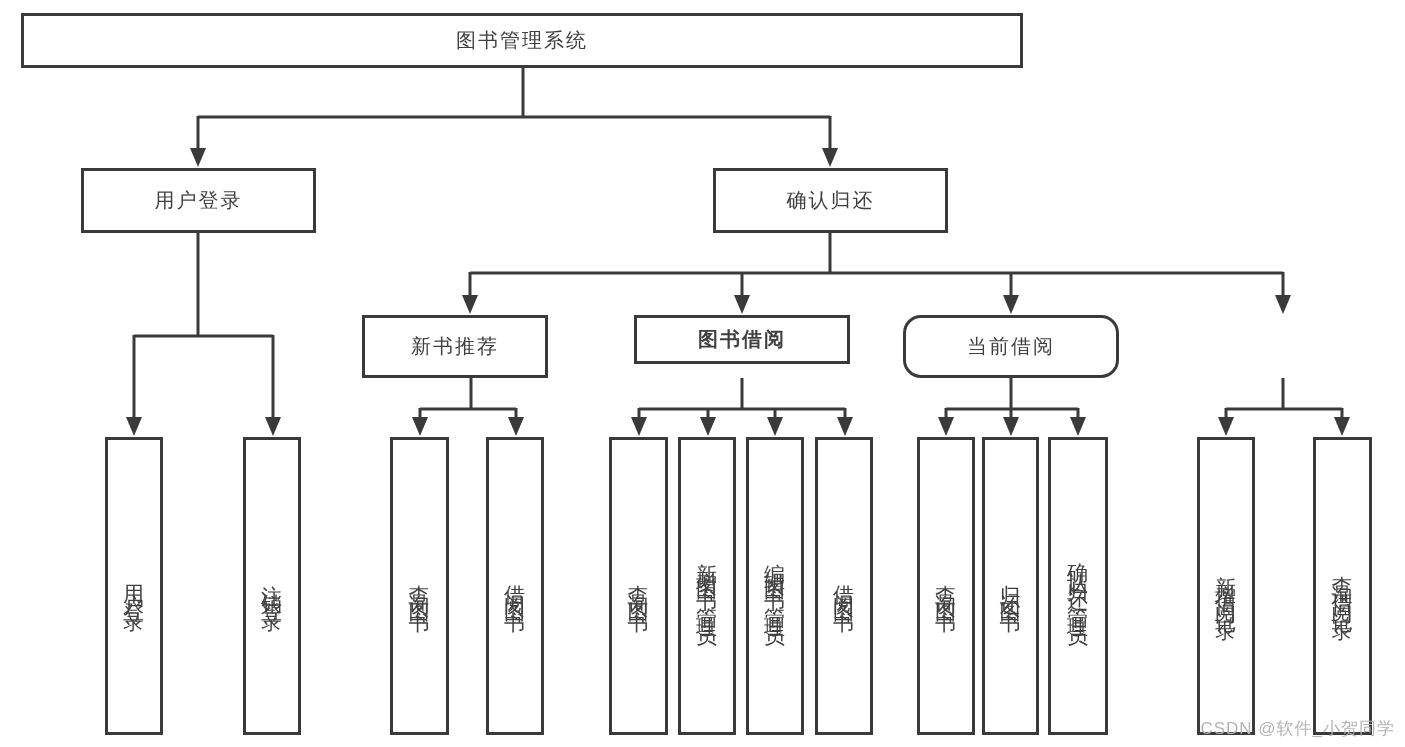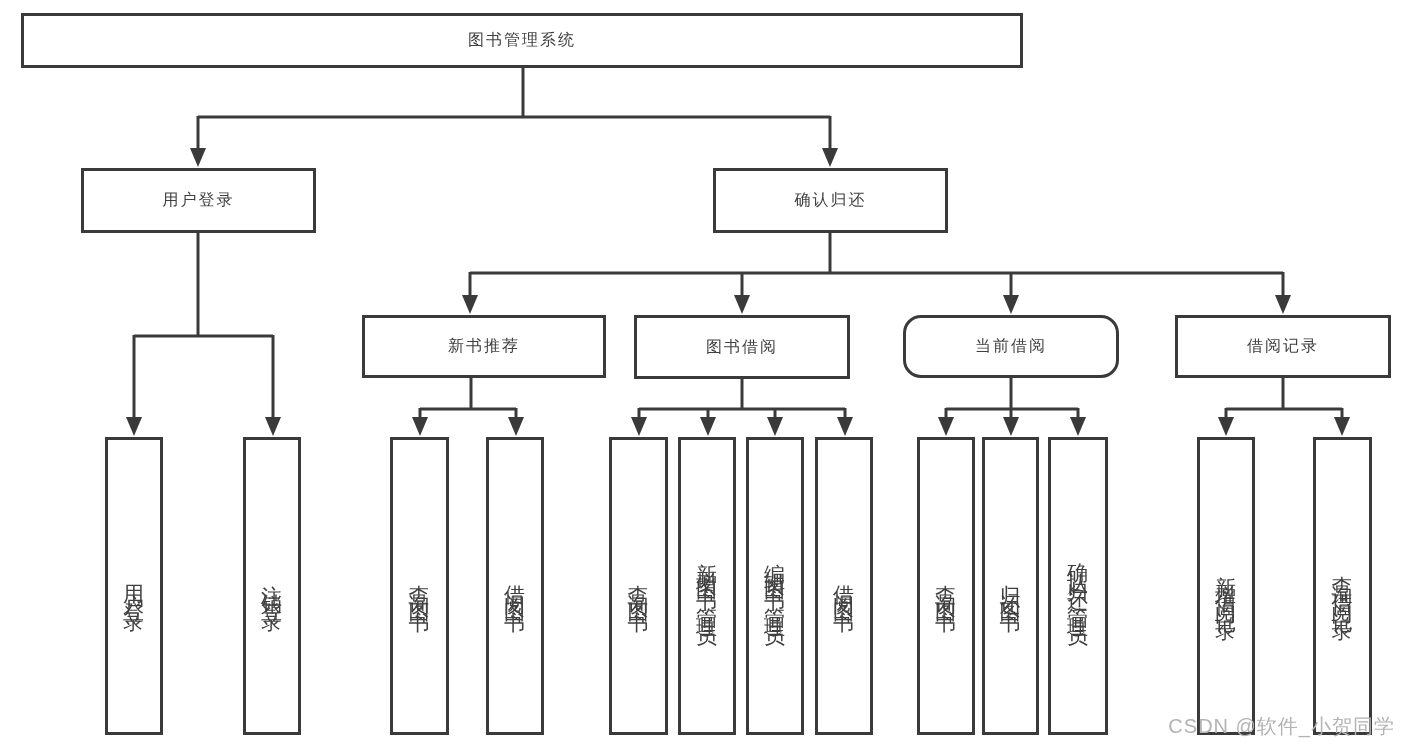--- a/index.html
+++ b/index.html
@@ -28,42 +28,42 @@
   }
   .box{
     position:absolute;
     box-sizing:border-box;
     border:3px solid var(--line);
     background:var(--background);
     display:flex;
     align-items:center;
     justify-content:center;
     color:var(--text);
-    font-size:16px;
+    font-size:20px;
     letter-spacing:2px;
     white-space:nowrap;
   }
   .vbox{
     font-size:21px;
   }
   .vbox .vtext{
     writing-mode:vertical-rl;
     text-orientation:mixed;
     letter-spacing:9px;
     line-height:1;
     white-space:nowrap;
   }
   
   .n-root{left:21px;top:13px;width:1002px;height:55px;}
   
   .n-user-login{left:81px;top:168px;width:235px;height:65px;}
   .n-book-mgmt{left:713px;top:168px;width:235px;height:65px;}
   
-  .n-new-book{left:362px;top:315px;width:244px;height:63px;}
-  .n-borrowing{left:634px;top:315px;width:216px;height:64px;}
+  .n-new-book{left:362px;top:315px;width:186px;height:63px;}
+  .n-borrowing{left:634px;top:315px;width:216px;height:49px;font-weight:bold;}
   .n-current{left:903px;top:315px;width:216px;height:63px;border-radius:18px;}
   .n-records{left:1175px;top:315px;width:216px;height:63px;}
   
   .leaf{top:437px;height:298px;}
   .l-user-login{left:105px;width:58px;}
   .l-logout{left:243px;width:58px;}
   .l-nb-query{left:390px;width:59px;}
   .l-nb-borrow{left:486px;width:58px;}
   .l-bw-query{left:609px;width:59px;}
   .l-bw-add{left:678px;width:58px;}
@@ -71,21 +71,21 @@
   .l-bw-borrow{left:815px;width:58px;}
   .l-cu-query{left:917px;width:58px;}
   .l-cu-return{left:982px;width:57px;}
   .l-cu-confirm{left:1048px;width:60px;}
   .l-rc-add{left:1197px;width:58px;}
   .l-rc-query{left:1313px;width:59px;}
   .watermark{
     position:absolute;
     right:10px;
     bottom:7px;
-    font-size:20px;
+    font-size:17px;
     color:var(--watermark);
     letter-spacing:1px;
     z-index:5;
   }
 </style>
 </head>
 <body>
 
 <div class="canvas">
 
@@ -175,23 +175,20 @@
 
   <div class="box n-new-book">
     <span>新书推荐</span>
   </div>
   <div class="box n-borrowing">
     <span>图书借阅</span>
   </div>
   <div class="box n-current">
     <span>当前借阅</span>
   </div>
-  <div class="box n-records">
-    <span>借阅记录</span>
-  </div>
 
   <div class="box vbox leaf l-user-login">
     <span class="vtext">用户登录</span>
   </div>
   <div class="box vbox leaf l-logout">
     <span class="vtext">注销登录</span>
   </div>
 
   <div class="box vbox leaf l-nb-query">
     <span class="vtext">查询图书</span>

